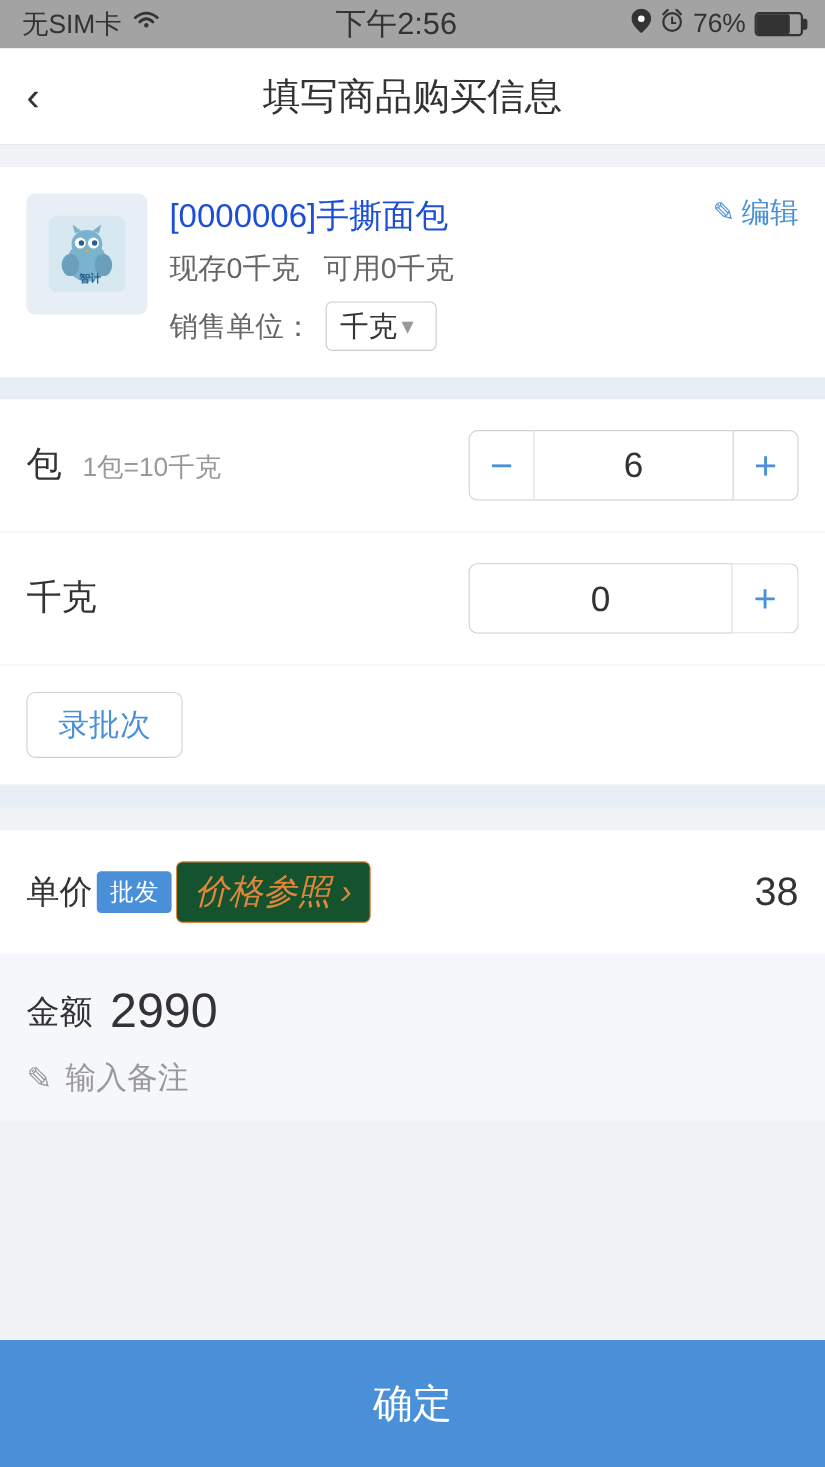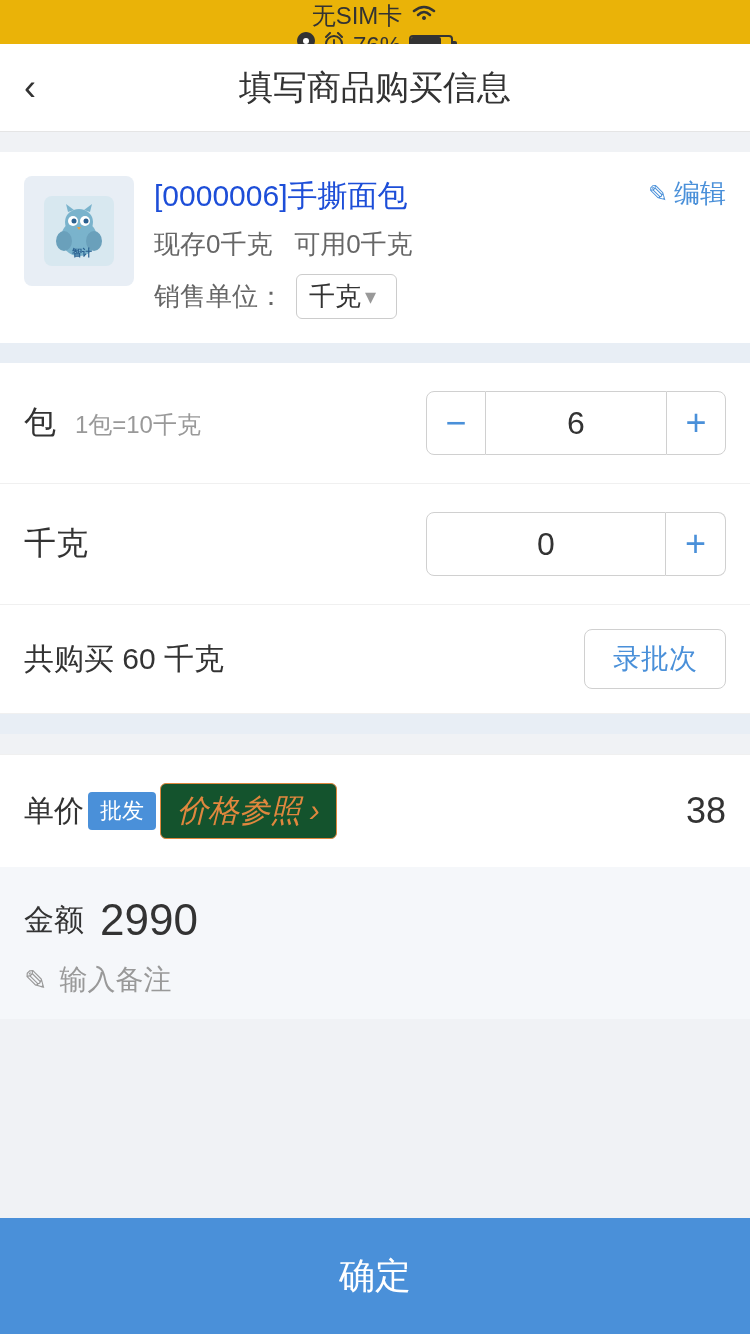--- a/index.html
+++ b/index.html
@@ -11,28 +11,27 @@
       font-family: -apple-system, 'PingFang SC', 'Helvetica Neue', Arial, sans-serif;
       font-size: 28px;
       color: #333;
       position: relative;
     }
 
     
     .status-bar {
       width: 750px;
       height: 44px;
-      background: #eab308;
+      background: #a3a3a3;
       display: flex;
       align-items: center;
       justify-content: space-between;
       padding: 0 20px;
       font-size: 24px;
       color: #333;
-      flex-direction: column;
     }
     .status-left { display: flex; align-items: center; gap: 8px; }
     .status-center { font-size: 28px; font-weight: 500; }
     .status-right { display: flex; align-items: center; gap: 8px; font-size: 24px; }
     .battery-icon {
       width: 44px; height: 22px; border: 2px solid #333; border-radius: 4px;
       position: relative; display: inline-block; vertical-align: middle;
     }
     .battery-icon::after {
       content: '';
@@ -347,20 +346,21 @@
     <span>无SIM卡</span>
 
     <span>
       <svg width="28" height="20" viewBox="0 0 28 20">
         <path d="M14 16 a2 2 0 1 1 0.01 0Z" fill="#333"></path>
         <path d="M8 11 Q14 5 20 11" fill="none" stroke="#333" stroke-width="2.5" stroke-linecap="round"></path>
         <path d="M4 7 Q14 -1 24 7" fill="none" stroke="#333" stroke-width="2.5" stroke-linecap="round"></path>
       </svg>
     </span>
   </div>
+  <div class="status-center">下午2:56</div>
   <div class="status-right">
 
     <span>
       <svg width="18" height="22" viewBox="0 0 18 22">
         <path d="M9 0 C4 0 0 4 0 9 C0 15 9 22 9 22 C9 22 18 15 18 9 C18 4 14 0 9 0Z" fill="#333"></path>
         <circle cx="9" cy="9" r="3" fill="#fff"></circle>
       </svg>
     </span>
 
     <span>
@@ -449,23 +449,20 @@
 
   <div class="input-row">
     <div class="input-label">千克</div>
     <div class="input-controls">
       <input class="ctrl-input-solo" type="text" value="0" style="">
       <button class="ctrl-btn-solo">+</button>
     </div>
   </div>
 
   <div class="total-row">
-    <div class="total-text">
-      <span>共购买</span>&nbsp;<span>60</span>&nbsp;<span>千克</span>
-    </div>
     <button class="batch-btn">录批次</button>
   </div>
 </div>
 
 <div class="section-divider"></div>
 
 <div class="price-section">
   <div class="price-row">
     <div class="price-left">
       <span class="price-label">单价</span>

